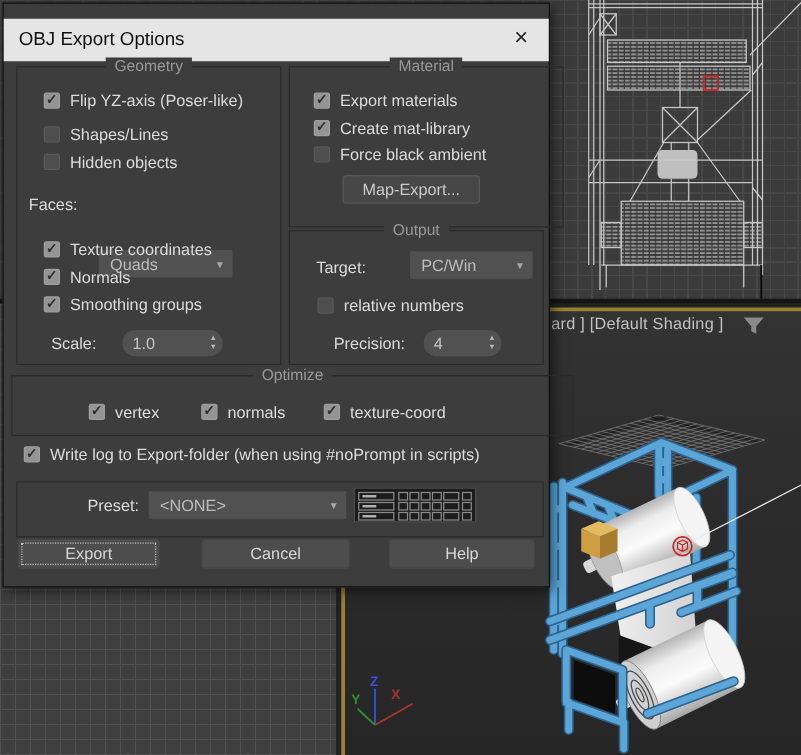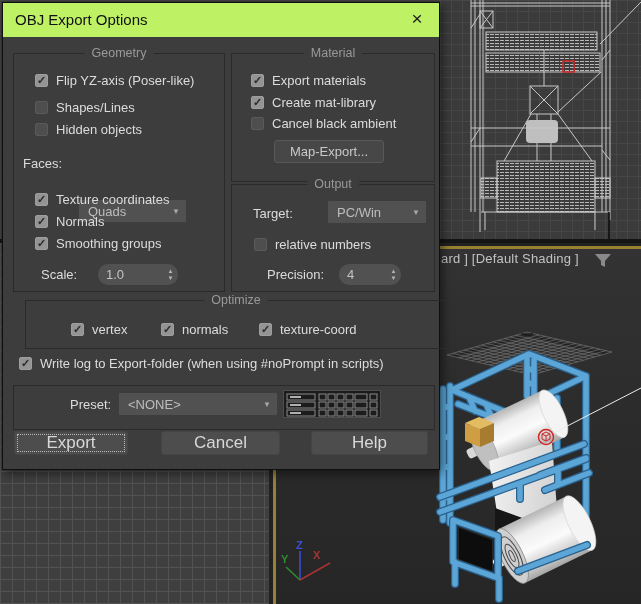--- a/index.html
+++ b/index.html
@@ -39,21 +39,21 @@
     color:#c2c2c2;font-size:13px;letter-spacing:.2px;white-space:nowrap;
   }
   .funnel{position:absolute;left:594px;top:253px;z-index:3;width:18px;height:16px;}
   
   .dialog{
     position:absolute;left:2px;top:2px;width:436px;height:466px;z-index:10;
     background:#3d3d3d;border:1px solid #101010;box-sizing:content-box;
     box-shadow:2px 3px 10px rgba(0,0,0,.55);
     font-size:13px;color:#dcdcdc;
   }
-  .titlebar{position:absolute;left:0;top:0;width:100%;height:34px;background:#bef264;}
+  .titlebar{position:absolute;left:0;top:12px;width:100%;height:34px;background:#e5e5e5;}
   .titlebar .t{position:absolute;left:12px;top:0;line-height:34px;font-size:15px;color:#111;}
   .titlebar .x{
     position:absolute;right:10px;top:0;width:24px;line-height:32px;text-align:center;
     font-size:19px;color:#222;cursor:default;
   }
   .group{position:absolute;border:1px solid #2a2a2a;}
   .group .legend{
     position:absolute;top:-8px;left:50%;transform:translateX(-50%);
     background:#3d3d3d;padding:0 7px;color:#999999;font-size:12.5px;white-space:nowrap;
   }
@@ -78,21 +78,21 @@
     box-sizing:border-box;border-radius:10px;justify-content:flex-end;
   }
   .spin .val{flex:1;padding-left:8px;display:flex;align-items:center;}
   .spin .arrows{
     width:15px;display:flex;flex-direction:column;align-items:center;justify-content:center;
     gap:1px;color:#b8b8b8;
   }
   .spin .arrows i{font-style:normal;font-size:6px;line-height:6px;}
   .btn{
     position:absolute;height:24px;background:#4d4d4d;border:1px solid #454545;border-radius:3px;
-    color:#d8d8d8;font-size:17px;text-align:center;line-height:22px;box-sizing:border-box;
+    color:#d8d8d8;font-size:13px;text-align:center;line-height:22px;box-sizing:border-box;
   }
   .btn.focus{outline:1px dotted #b8b8b8;outline-offset:-4px;}
   .mapbtn{
     position:absolute;height:23px;background:#474747;border:1px solid #585858;border-radius:3px;
     color:#c9c9c9;font-size:13px;text-align:center;line-height:21px;box-sizing:border-box;
   }
   .preset-icon{position:absolute;}
   #prow rect{fill:none;stroke:#8a8a8a;stroke-width:1;}
   #prow .dash{fill:#b0b0b0;stroke:none;}
   
@@ -294,38 +294,38 @@
   </div>
   <span class="slabel" style="left:38px;top:264px;">Scale:</span>
   <div class="spin" style="left:95px;top:261px;width:80px;height:21px;">
     <span class="val">1.0</span>
     <span class="arrows">
         <i>▲</i>
         <i>▼</i>
       </span>
   </div>
 
-  <div class="group" style="left:228px;top:50px;width:202px;height:127px;">
+  <div class="group" style="left:228px;top:50px;width:202px;height:127px;padding-left:16px;">
     <span class="legend">Material</span>
   </div>
   <div class="row" style="left:248px;top:70px;">
     <span class="cb checked">
         <i>✓</i>
       </span>
     <span class="lbl">Export materials</span>
   </div>
   <div class="row" style="left:248px;top:92px;">
     <span class="cb checked">
         <i>✓</i>
       </span>
     <span class="lbl">Create mat-library</span>
   </div>
   <div class="row" style="left:248px;top:113px;">
     <span class="cb"></span>
-    <span class="lbl">Cancel black ambient</span>
+    <span class="lbl">Force black ambient</span>
   </div>
   <div class="mapbtn" style="left:271px;top:137px;width:110px;">Map-Export...</div>
 
   <div class="group" style="left:228px;top:181px;width:202px;height:106px;">
     <span class="legend">Output</span>
   </div>
   <span class="slabel" style="left:250px;top:203px;">Target:</span>
   <div class="dd" style="left:301px;top:198px;width:98px;height:22px;margin-left:24px;">
     <span class="v">PC/Win</span>
     <span class="arr">▼</span>
@@ -336,21 +336,21 @@
   </div>
   <span class="slabel" style="left:264px;top:264px;">Precision:</span>
   <div class="spin" style="left:336px;top:261px;width:62px;height:21px;">
     <span class="val">4</span>
     <span class="arrows">
         <i>▲</i>
         <i>▼</i>
       </span>
   </div>
 
-  <div class="group" style="left:22px;top:297px;width:420px;height:47px;">
+  <div class="group" style="left:6px;top:297px;width:420px;height:47px;padding-left:28px;">
     <span class="legend">Optimize</span>
   </div>
   <div class="row" style="left:68px;top:319px;">
     <span class="cb checked">
         <i>✓</i>
       </span>
     <span class="lbl">vertex</span>
   </div>
   <div class="row" style="left:158px;top:319px;">
     <span class="cb checked">

